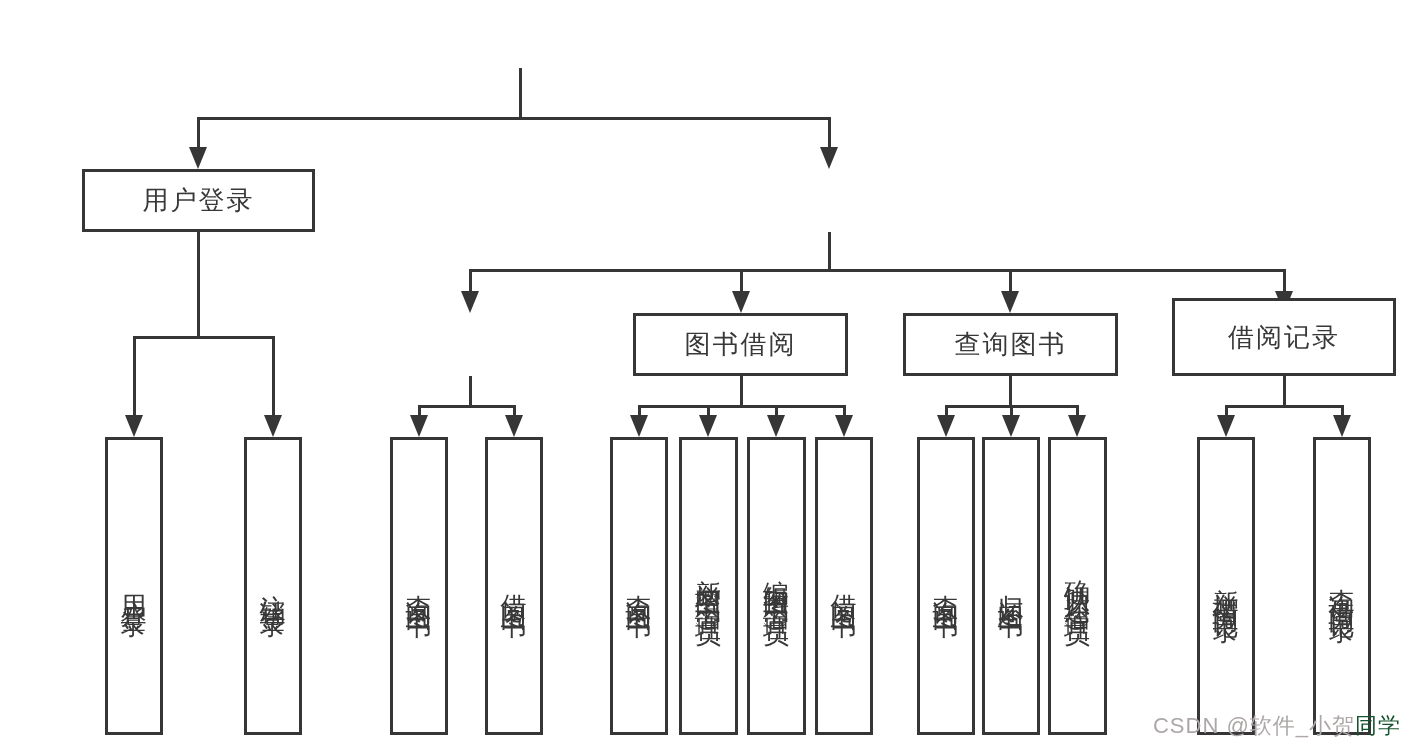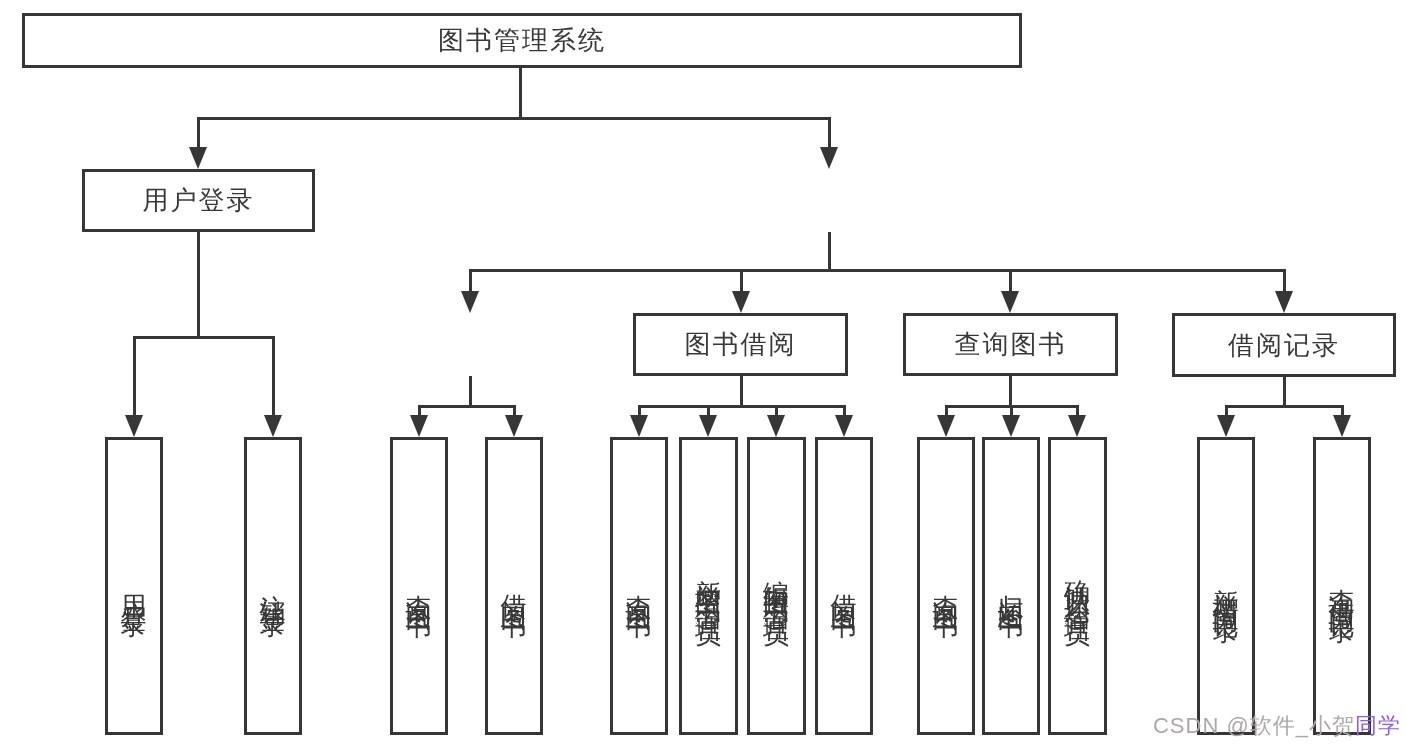--- a/index.html
+++ b/index.html
@@ -22,21 +22,21 @@
   .hl{position:absolute;height:3px;background:#363636;}
   .arrow{
     position:absolute;width:0;height:0;
     border-left:9px solid transparent;border-right:9px solid transparent;
     border-top:22px solid #363636;
   }
   .watermark{
     position:absolute;top:711px;right:4px;font-size:22px;letter-spacing:1px;white-space:nowrap;
   }
   .watermark .wm-gray{color:#ada7a7;}
-  .watermark .wm-pink{color:#8b5cf6;}
+  .watermark .wm-pink{color:#14532d;}
 </style>
 </head>
 <body>
 
 <div class="canvas">
 
   <div class="vl" style="left:519px;top:68px;height:51px"></div>
   <div class="hl" style="left:197px;top:117px;width:634px"></div>
   <div class="vl" style="left:197px;top:117px;height:32px"></div>
   <div class="arrow" style="left:189px;top:147px"></div>
@@ -88,35 +88,32 @@
   <div class="vl" style="left:1076px;top:405px;height:14px"></div>
   <div class="arrow" style="left:1068px;top:415px"></div>
 
   <div class="vl" style="left:1283px;top:376px;height:32px"></div>
   <div class="hl" style="left:1225px;top:405px;width:119px"></div>
   <div class="vl" style="left:1225px;top:405px;height:14px"></div>
   <div class="arrow" style="left:1217px;top:415px"></div>
   <div class="vl" style="left:1341px;top:405px;height:14px"></div>
   <div class="arrow" style="left:1333px;top:415px"></div>
 
-  <div class="box h" style="left:22px;top:13px;width:1000px;height:55px">
-    <span>图书管理系统</span>
-  </div>
 
   <div class="box h" style="left:82px;top:169px;width:233px;height:63px">
     <span>用户登录</span>
   </div>
 
   <div class="box h" style="left:633px;top:313px;width:215px;height:63px">
     <span>图书借阅</span>
   </div>
   <div class="box h" style="left:903px;top:313px;width:215px;height:63px">
     <span>查询图书</span>
   </div>
-  <div class="box h" style="left:1172px;top:313px;width:224px;height:64px">
+  <div class="box h" style="left:1172px;top:298px;width:224px;height:78px">
     <span>借阅记录</span>
   </div>
 
   <div class="box v" style="left:105px;top:437px;width:58px;height:298px">
     <span>用户登录</span>
   </div>
   <div class="box v" style="left:244px;top:437px;width:58px;height:298px">
     <span>注销登录</span>
   </div>
 

